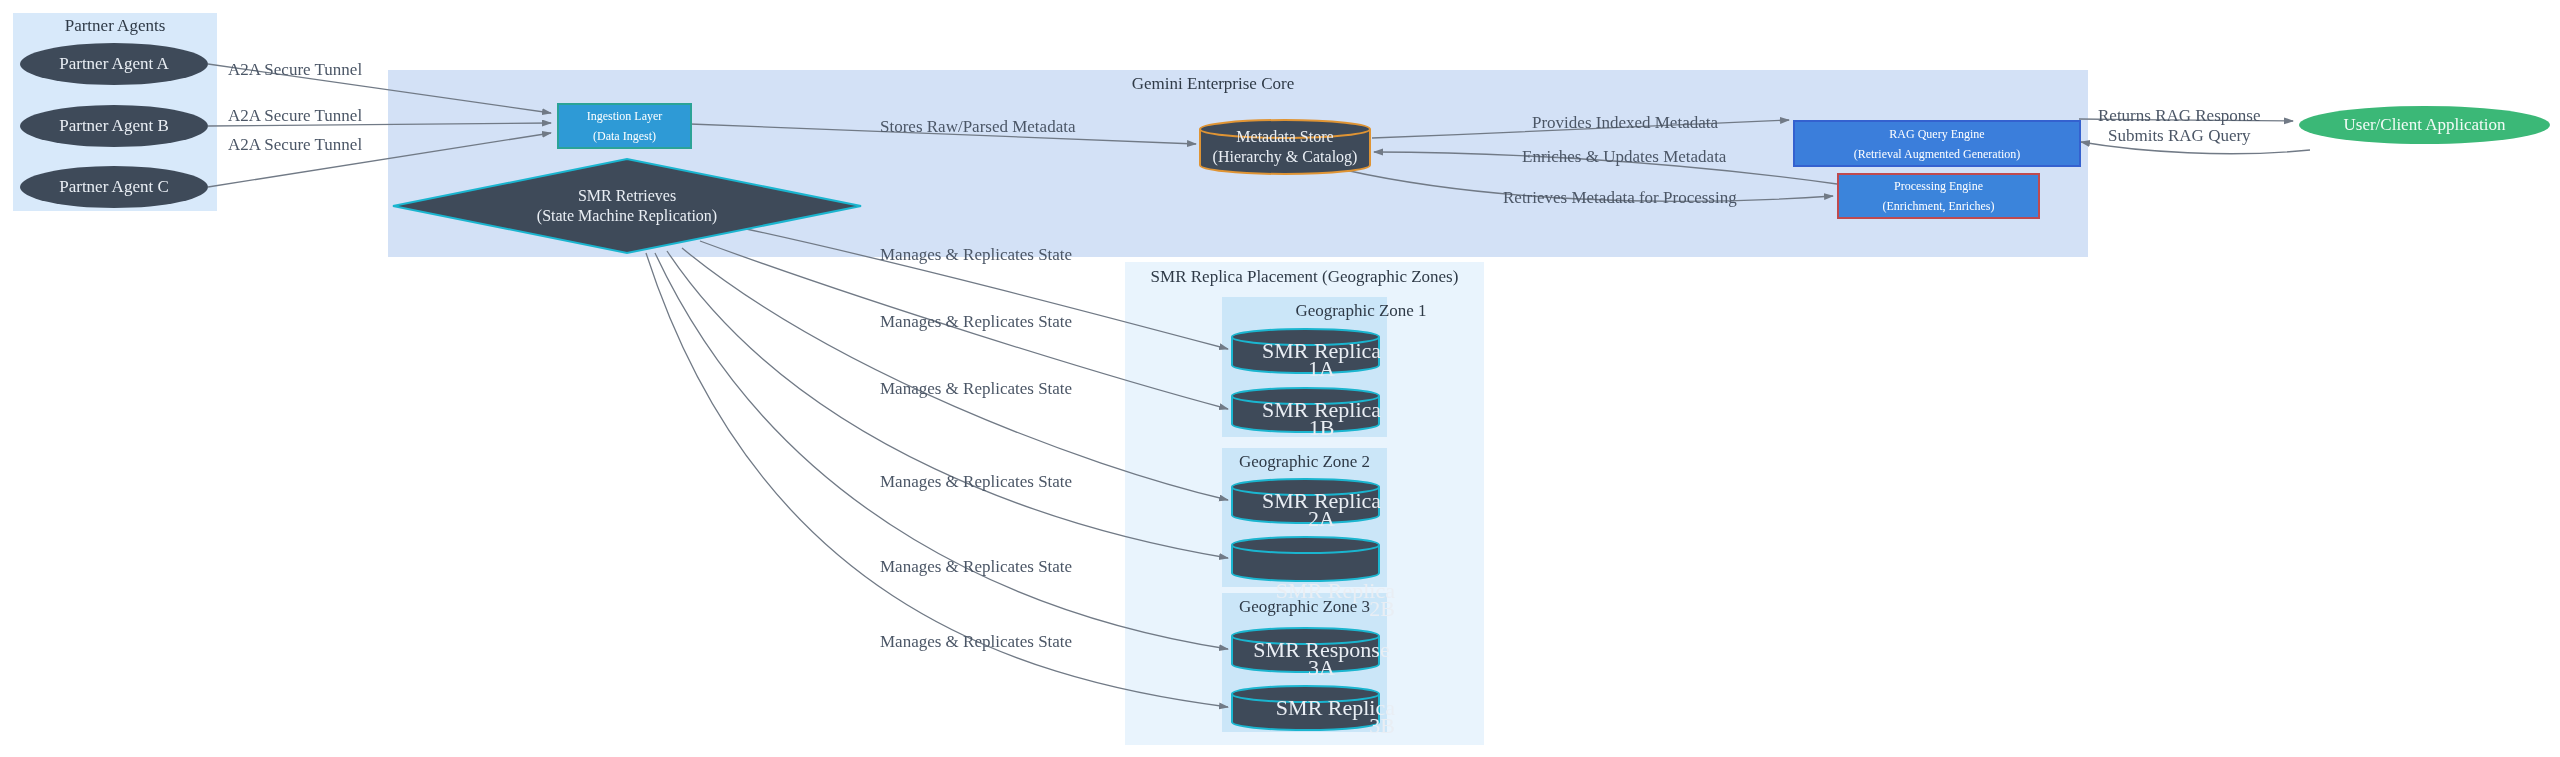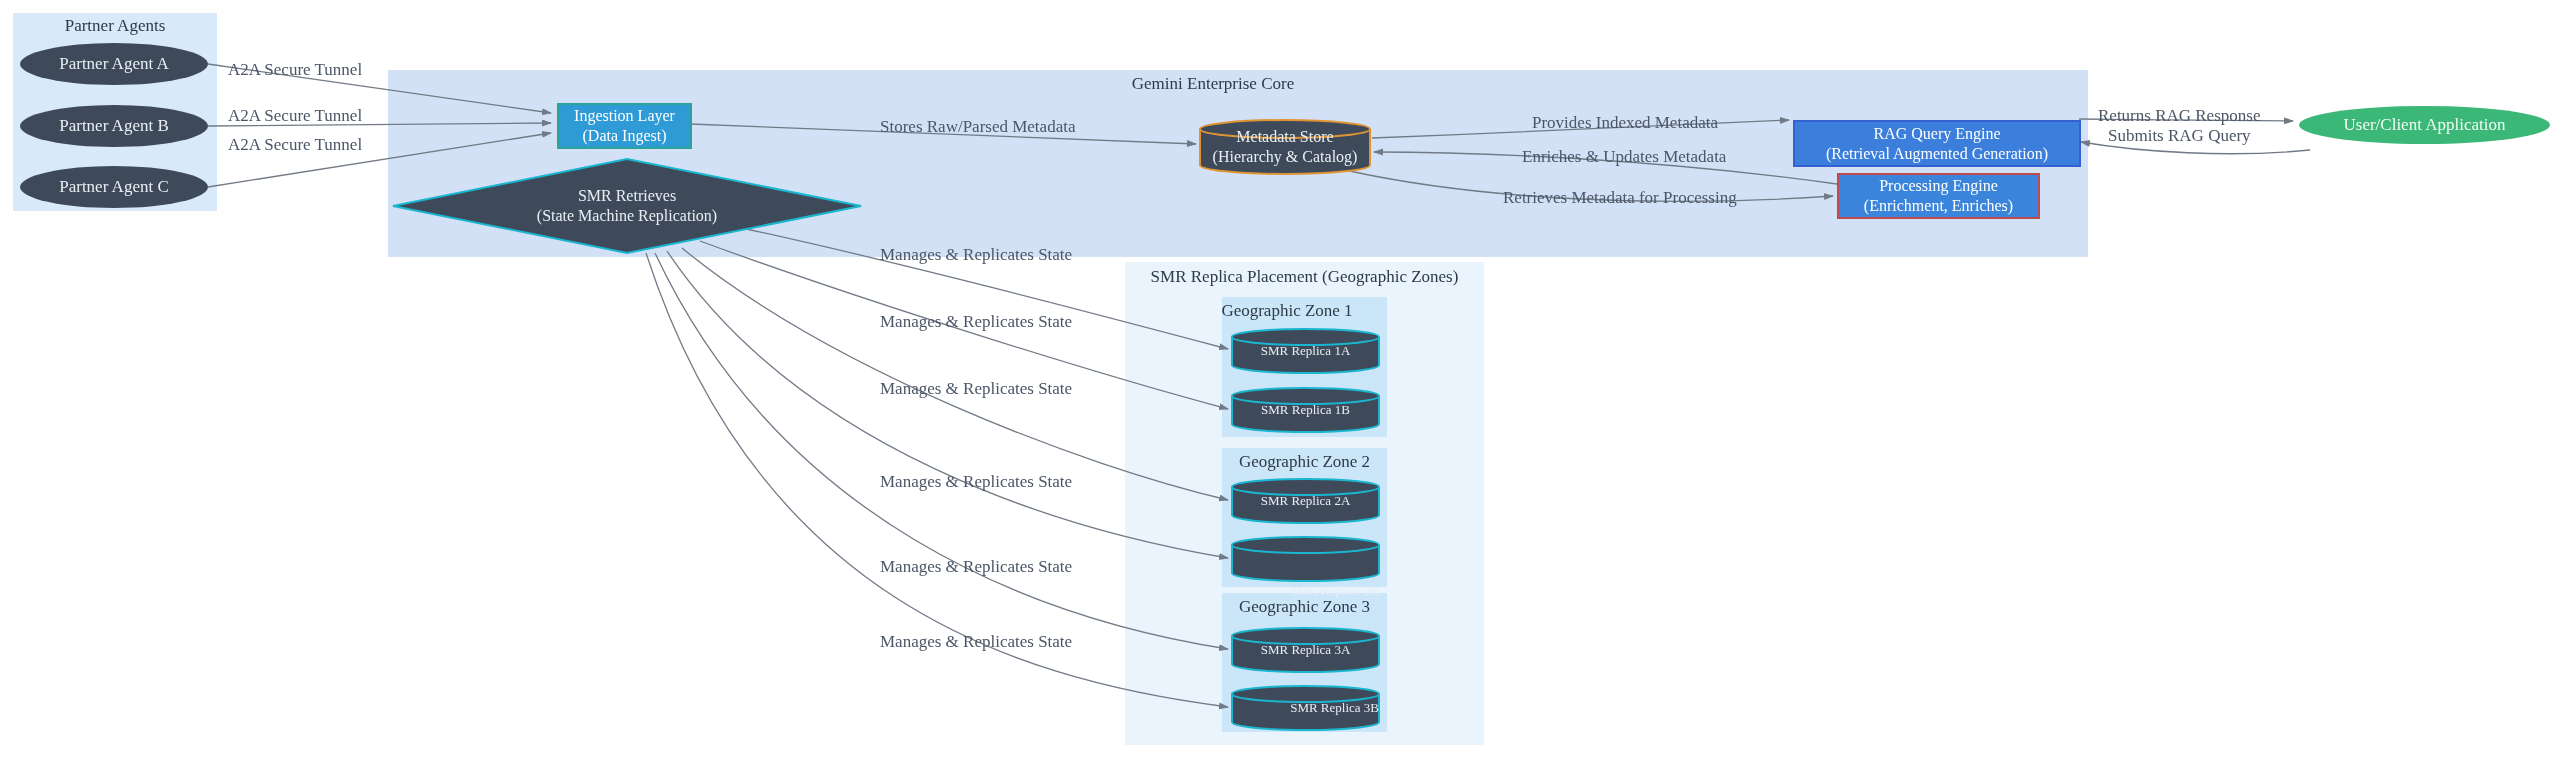--- a/index.html
+++ b/index.html
@@ -16,30 +16,30 @@
     text-align:center;white-space:nowrap;
   }
   .underlay{position:absolute;left:0;top:0;z-index:1;}
   .edge{fill:none;stroke:var(--edge_stroke);stroke-width:1.3;}
   .shape-dark{fill:var(--dark_node_fill);}
   .stroke-cyan{stroke:var(--cyan_border);stroke-width:2;}
   .stroke-orange{stroke:var(--metadata_border);stroke-width:2;}
   .lid{fill:none;}
   .arrowhead{fill:var(--edge_stroke);}
   .node{position:absolute;z-index:2;display:flex;flex-direction:column;align-items:center;justify-content:center;text-align:center;}
-  .node .line{display:block;line-height:20px;font-size:16px;}
+  .node .line{display:block;line-height:20px;font-size:12px;}
   .ellipse{border-radius:50%;background:var(--dark_node_fill);color:var(--dark_node_text);font-size:17px;}
   .rect-node{color:#ffffff;}
   .ingestion{background:var(--ingestion_fill);border:2px solid var(--ingestion_border);}
   .rag{background:var(--rag_fill);border:2px solid var(--rag_border);}
   .processing{background:var(--processing_fill);border:2px solid var(--processing_border);}
   .user{background:var(--user_fill);color:#f2fbf6;font-size:17px;}
   .overlay-text{position:absolute;z-index:2;text-align:center;color:var(--dark_node_text);}
   .overlay-text .line{display:block;line-height:20px;font-size:16px;}
-  .replica-label{font-size:13px;line-height:18px;}
+  .replica-label{font-size:22px;line-height:18px;margin-left:16px;}
   .edge-label{
     position:absolute;z-index:3;font-size:17px;color:var(--edge_label_text);white-space:nowrap;
   }
 </style>
 </head>
 <body>
 
 <div class="canvas">
 
   <div class="cluster" style="left:13px;top:13px;width:204px;height:198px;background:var(--partner_cluster_bg);"></div>
@@ -90,21 +90,21 @@
     <path class="lid stroke-cyan" d="M1232,545 A73.5,8 0 0 0 1379,545"></path>
     <path class="shape-dark stroke-cyan" d="M1232,636 A73.5,8 0 0 1 1379,636 L1379,664 A73.5,8 0 0 1 1232,664 Z"></path>
     <path class="lid stroke-cyan" d="M1232,636 A73.5,8 0 0 0 1379,636"></path>
     <path class="shape-dark stroke-cyan" d="M1232,694 A73.5,8 0 0 1 1379,694 L1379,722 A73.5,8 0 0 1 1232,722 Z"></path>
     <path class="lid stroke-cyan" d="M1232,694 A73.5,8 0 0 0 1379,694"></path>
   </svg>
 
   <div class="cluster-title" style="left:13px;top:16px;width:204px;">Partner Agents</div>
   <div class="cluster-title" style="left:1048px;top:74px;width:330px;">Gemini Enterprise Core</div>
   <div class="cluster-title" style="left:1125px;top:267px;width:359px;">SMR Replica Placement (Geographic Zones)</div>
-  <div class="cluster-title" style="left:1194px;top:301px;width:186px;">Geographic Zone 1</div>
+  <div class="cluster-title" style="left:1222px;top:301px;width:186px;padding-left:46px;">Geographic Zone 1</div>
   <div class="cluster-title" style="left:1222px;top:452px;width:165px;">Geographic Zone 2</div>
   <div class="cluster-title" style="left:1222px;top:597px;width:165px;">Geographic Zone 3</div>
 
   <div class="node ellipse" style="left:20px;top:43px;width:188px;height:42px;">
     <span>Partner Agent A</span>
   </div>
   <div class="node ellipse" style="left:20px;top:105px;width:188px;height:42px;">
     <span>Partner Agent B</span>
   </div>
   <div class="node ellipse" style="left:20px;top:166px;width:188px;height:42px;">
@@ -133,21 +133,21 @@
     <span class="line">(State Machine Replication)</span>
   </div>
   <div class="overlay-text" style="left:1200px;top:127px;width:170px;">
     <span class="line">Metadata Store</span>
     <span class="line">(Hierarchy &amp; Catalog)</span>
   </div>
   <div class="overlay-text replica-label" style="left:1232px;top:342px;width:147px;">SMR Replica 1A</div>
   <div class="overlay-text replica-label" style="left:1232px;top:401px;width:147px;">SMR Replica 1B</div>
   <div class="overlay-text replica-label" style="left:1232px;top:492px;width:147px;">SMR Replica 2A</div>
   <div class="overlay-text replica-label" style="left:1232px;top:582px;width:147px;text-align:right;">SMR Replica 2B</div>
-  <div class="overlay-text replica-label" style="left:1232px;top:641px;width:147px;">SMR Replica 3A</div>
+  <div class="overlay-text replica-label" style="left:1232px;top:641px;width:147px;">SMR Response 3A</div>
   <div class="overlay-text replica-label" style="left:1232px;top:699px;width:147px;text-align:right;">SMR Replica 3B</div>
 
   <div class="edge-label" style="left:228px;top:60px;">A2A Secure Tunnel</div>
   <div class="edge-label" style="left:228px;top:106px;">A2A Secure Tunnel</div>
   <div class="edge-label" style="left:228px;top:135px;">A2A Secure Tunnel</div>
   <div class="edge-label" style="left:880px;top:117px;">Stores Raw/Parsed Metadata</div>
   <div class="edge-label" style="left:1532px;top:113px;">Provides Indexed Metadata</div>
   <div class="edge-label" style="left:1522px;top:147px;">Enriches &amp; Updates Metadata</div>
   <div class="edge-label" style="left:1503px;top:188px;">Retrieves Metadata for Processing</div>
   <div class="edge-label" style="left:2098px;top:106px;">Returns RAG Response</div>

